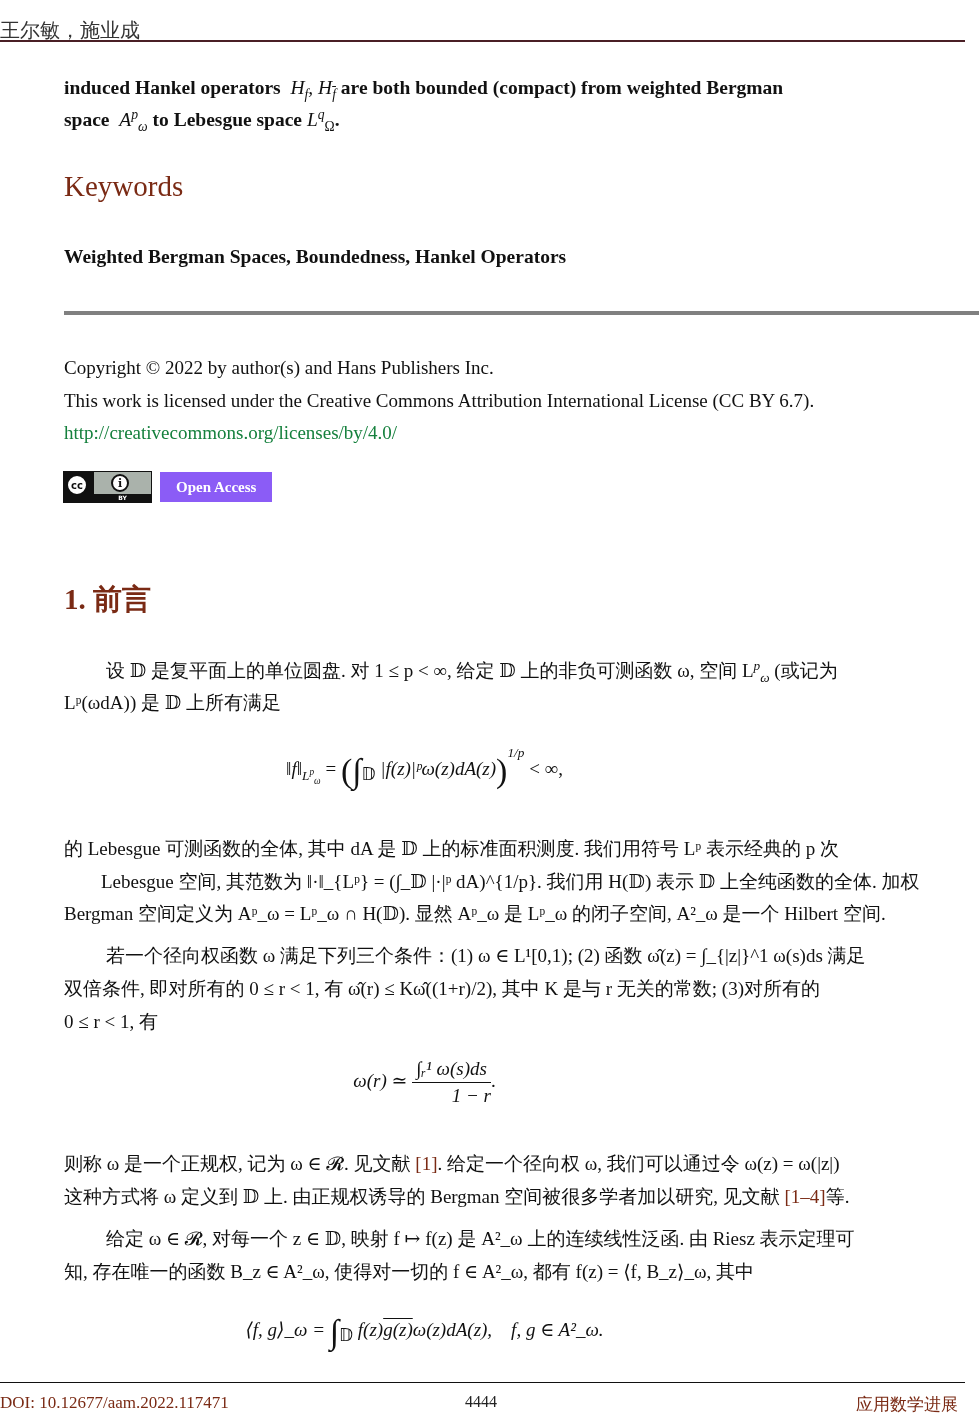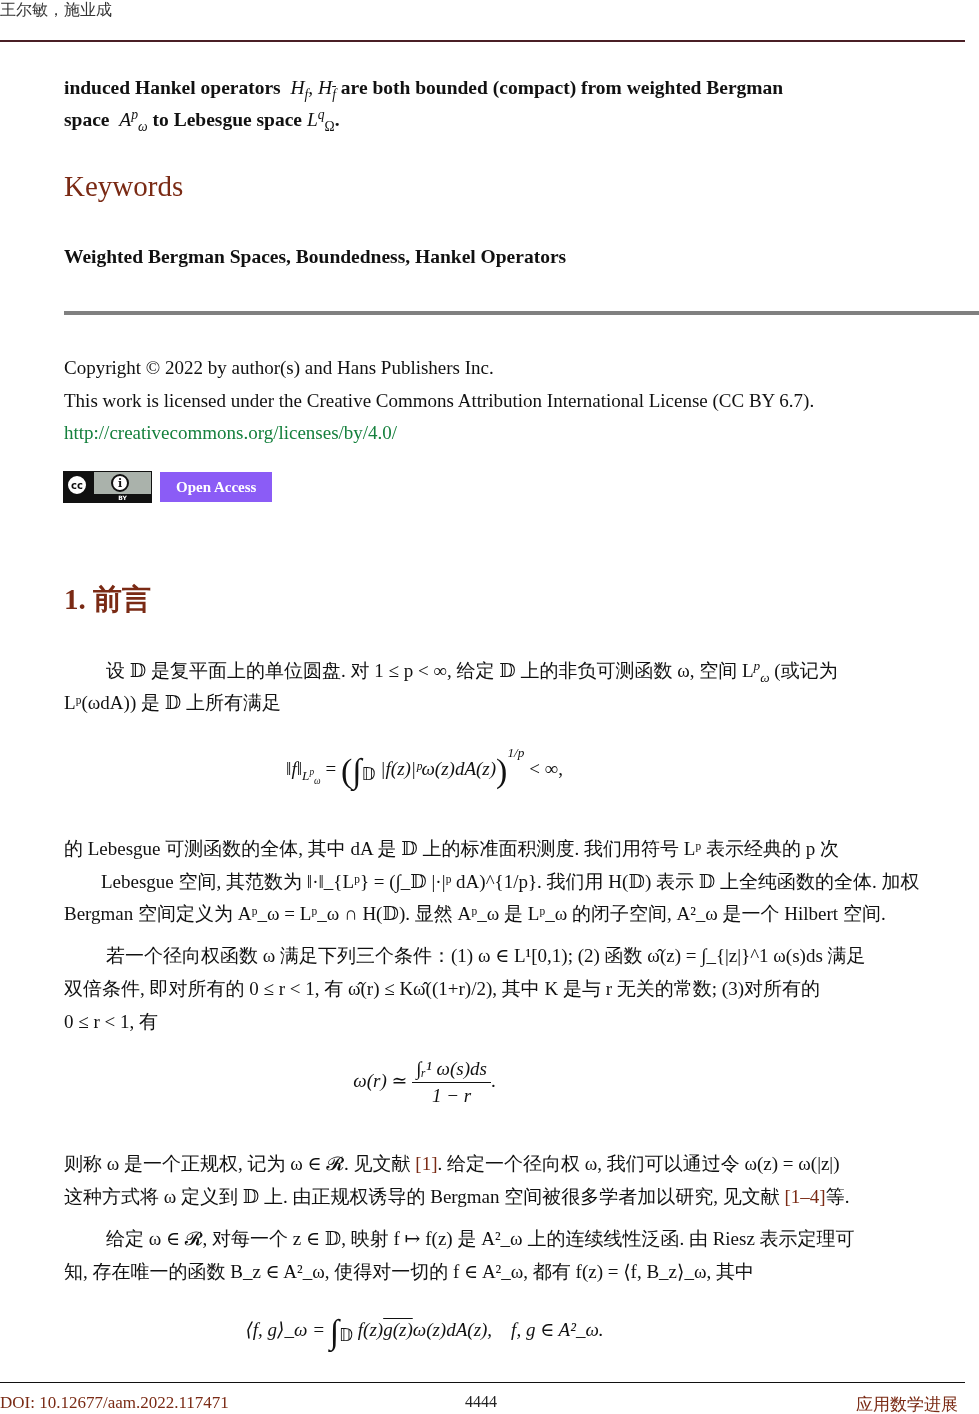--- a/index.html
+++ b/index.html
@@ -2,21 +2,21 @@
 <html><head>
 <meta charset="utf-8">
 <style>
   html, body { margin: 0; padding: 0; background: #ffffff; }
   body {
     width: 979px; height: 1414px; position: relative; overflow: hidden;
     font-family: "Liberation Serif", "DejaVu Serif", serif;
     color: #111111;
   }
   .abs { position: absolute; }
-  .header-author { left: 0; top: 0; font-size: 16px; color: #333; }
+  .header-author { left: 0; top: 17px; font-size: 20px; color: #333; }
   .header-rule { left: 0; top: 40px; width: 965px; height: 2px; background: #4a1f25; }
 
   .bold-para { left: 64px; top: 72px; width: 905px; font-size: 19.5px; font-weight: bold; line-height: 32px; }
   .math { font-family: "Liberation Serif", "DejaVu Serif", serif; font-style: italic; font-weight: normal; }
   .up { font-style: normal; }
   sub, sup { font-size: 70%; line-height: 0; }
 
   .kw-title { left: 64px; top: 170px; font-size: 29px; color: #7a2a14; }
   .kw-text { left: 64px; top: 246px; font-size: 19.5px; font-weight: bold; }
   .gray-rule { left: 64px; top: 311px; width: 915px; height: 4px; background: #808080; }
@@ -34,21 +34,21 @@
   .sec-title { left: 64px; top: 580px; font-size: 29px; font-weight: bold; color: #7a2a14; }
 
   .para { left: 64px; width: 900px; font-size: 19px; line-height: 32.5px; text-align: justify; }
   .indent { text-indent: 42px; }
 
   .eq { left: 0; width: 849px; text-align: center; font-size: 19px; }
   .bb { font-family: "DejaVu Sans", sans-serif; font-style: normal; font-size: 90%; }
   .ref { color: #7a2a14; }
   .frac { display: inline-block; vertical-align: middle; text-align: center; }
   .frac .num { display: block; border-bottom: 1px solid #111; padding: 0 4px 2px; }
-  .frac .den { display: block; padding-top: 2px; }
+  .frac .den { display: block; padding-top: 2px; text-align: right; }
   .bigint { font-size: 34px; vertical-align: middle; font-style: normal; }
   .overline { text-decoration: overline; }
 
   .footer-rule { left: 0; top: 1382px; width: 965px; height: 1px; background: #111; }
   .footer-doi { left: 0; top: 1393px; font-size: 17px; color: #7a2a14; }
   .footer-page { left: 465px; top: 1393px; font-size: 16px; color: #222; }
   .footer-journal { left: 856px; top: 1393px; font-size: 17px; color: #7a2a14; }
 </style>
 </head>
 <body>

